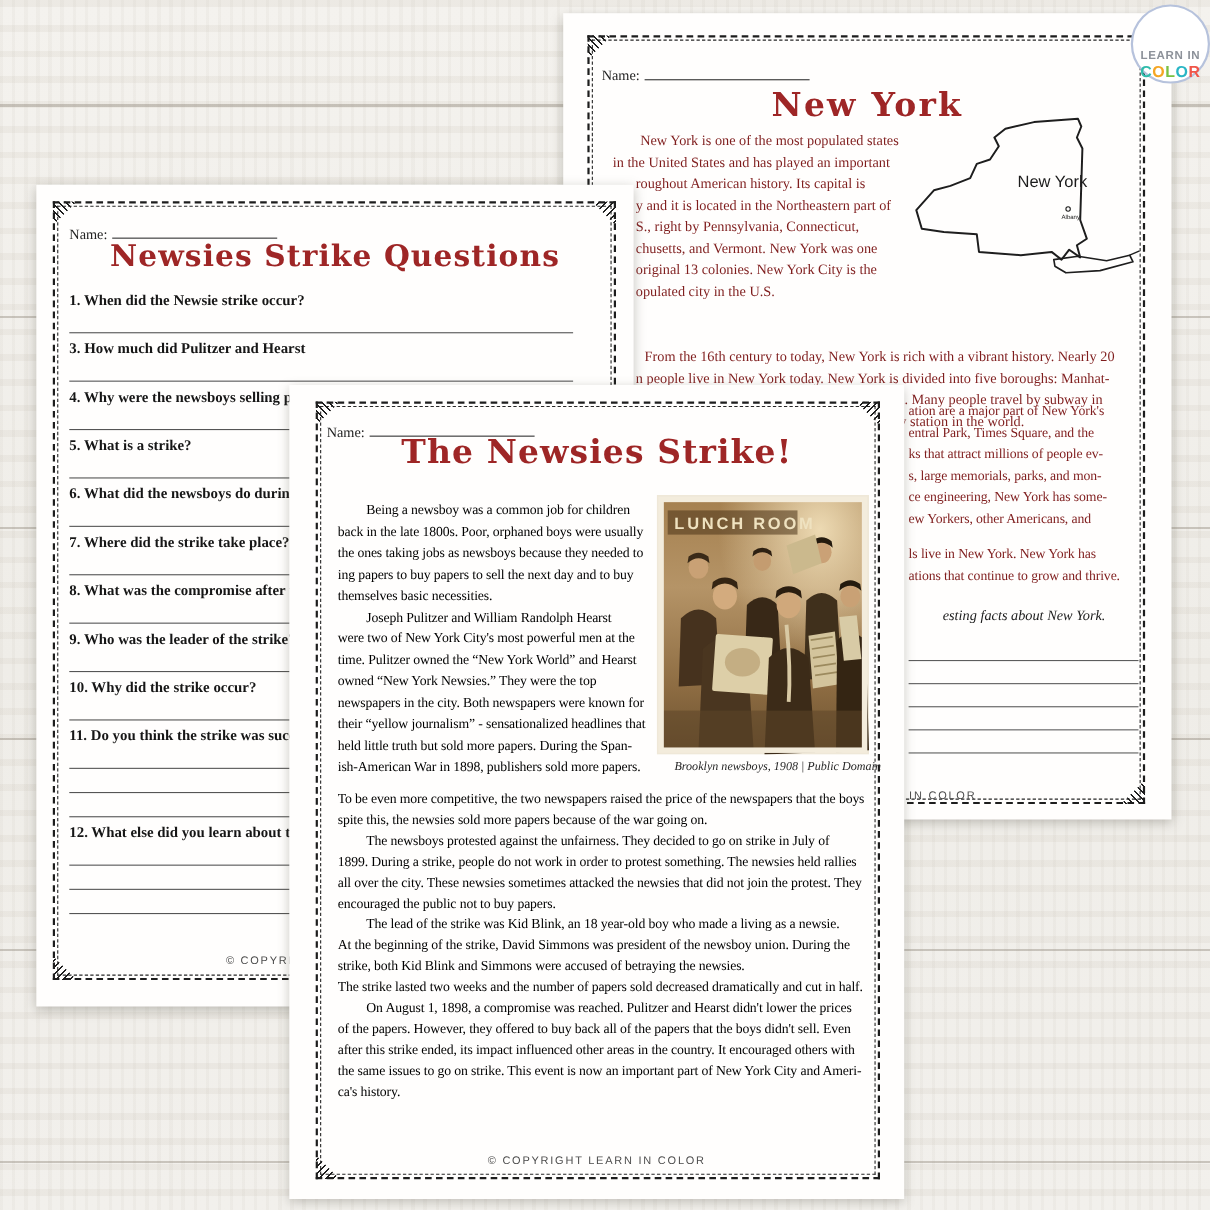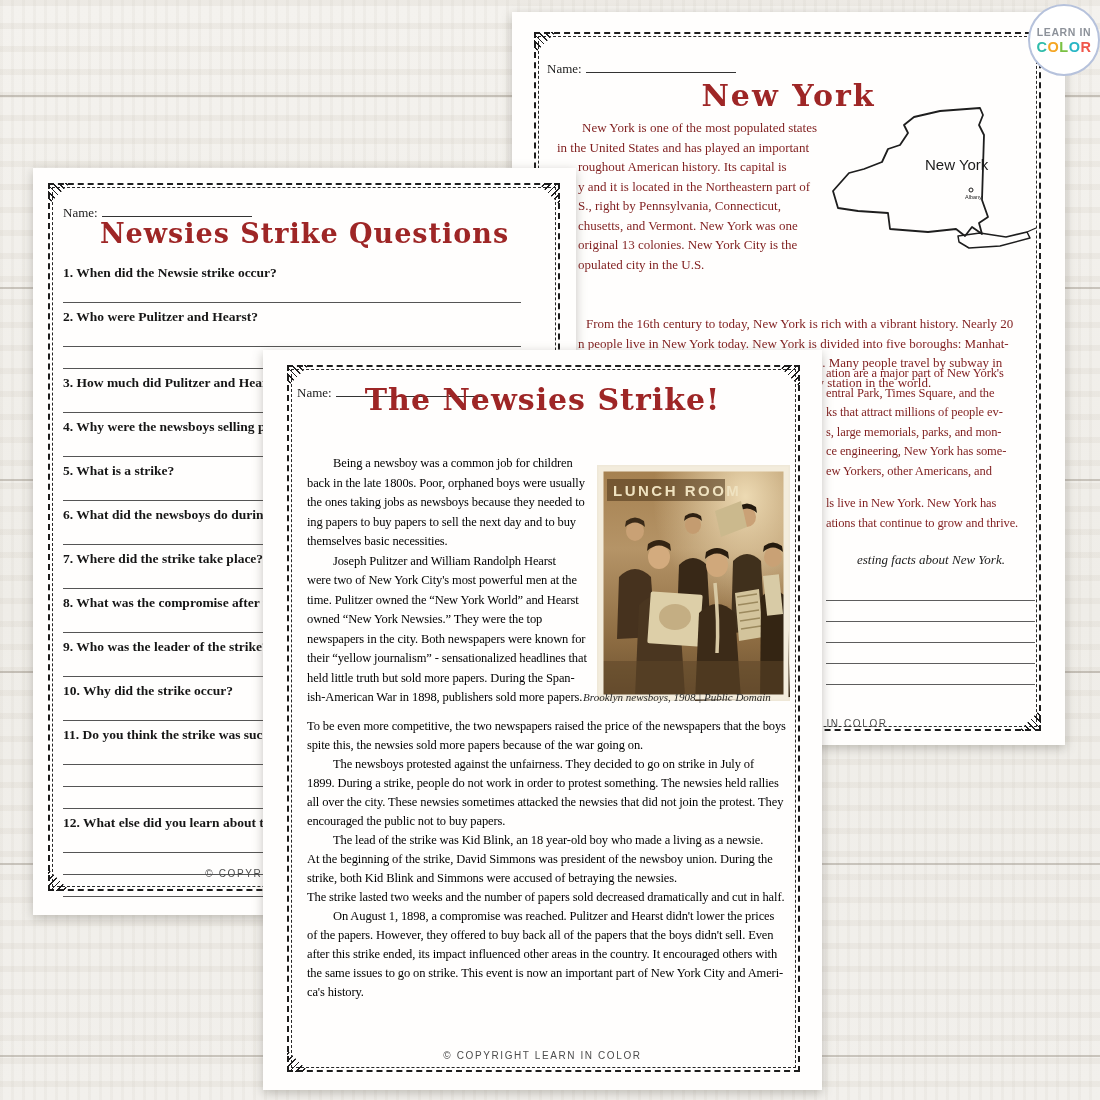--- a/index.html
+++ b/index.html
@@ -52,34 +52,34 @@
   #p-q .frame{inset:15px 16px 24px 15px;}
   #p-q .ptitle{top:50px;font-size:27px;letter-spacing:1px;}
   #p-q .list{position:absolute;left:30px;top:96px;width:458px;}
   #p-q .qt{font-weight:bold;font-size:13.5px;line-height:17px;white-space:nowrap;color:#161616;}
   #p-q .al{height:21px;border-bottom:1.4px solid #555;}
   #p-q .qi{margin-bottom:5px;}
   #p-q .foot{top:700px;}
   
   #p-m{left:263px;top:350px;width:559px;height:740px;z-index:3;}
   #p-m .frame{inset:15px 22px 18px 24px;}
-  #p-m .ptitle{top:32px;font-size:30px;letter-spacing:1px;}
+  #p-m .ptitle{top:44px;font-size:30px;letter-spacing:1px;}
   #p-m .body{position:absolute;left:44px;top:104px;width:498px;font-size:12.5px;letter-spacing:-.12px;}
   #p-m .body .cl{height:19.5px;line-height:19.5px;white-space:nowrap;}
   #p-m .body .fl{height:19px;line-height:19px;white-space:nowrap;}
   #p-m .gap{height:9px;}
   #p-m .in{padding-left:26px;}
-  #p-m .photo{position:absolute;left:334px;top:115px;width:159px;height:236px;}
-  #p-m .cap{position:absolute;left:288px;top:341px;width:252px;text-align:center;
+  #p-m .photo{position:absolute;left:334px;top:100px;width:159px;height:236px;}
+  #p-m .cap{position:absolute;left:318px;top:341px;width:252px;text-align:center;
     font-style:italic;font-size:11px;color:#262626;}
   #p-m .foot{top:700px;}
   
   #logo{position:absolute;left:1028px;top:4px;width:72px;height:72px;z-index:4;border-radius:50%;
     background:#fff;border:2px solid #b6c2dc;box-sizing:border-box;
-    display:flex;flex-direction:column;align-items:center;justify-content:center;
+    display:flex;flex-direction:column;align-items:center;justify-content:flex-end;
     font-family:"Liberation Sans",sans-serif;}
   #logo .l1{font-size:10.5px;font-weight:bold;letter-spacing:.6px;color:#8d929a;}
   #logo .l2{font-size:14.5px;font-weight:bold;letter-spacing:.5px;margin-top:1px;}
   #logo .c0{color:#2fbcab}#logo .c1{color:#f5a623}#logo .c2{color:#7ac143}#logo .c3{color:#29b6c5}#logo .c4{color:#f0564a}
 </style>
 </head>
 <body>
 
 <div class="page" id="p-ny">
   <div class="frame">
@@ -148,25 +148,20 @@
     <div class="hatch bl"></div>
   </div>
   <div class="namerow" style="left:30px;top:36px;">
     <span>Name:</span><span class="nline"></span>
   </div>
   <div class="ptitle">Newsies Strike Questions</div>
 
   <div class="list">
     <div class="qi">
         <div class="qt">1. When did the Newsie strike occur?</div>
-        <div class="al"></div>
-      </div>
-    <div class="qi">
-        <div class="qt">2. Who were Pulitzer and Hearst?</div>
-        <div class="al"></div>
         <div class="al"></div>
       </div>
     <div class="qi">
         <div class="qt">3. How much did Pulitzer and Hearst</div>
         <div class="al"></div>
       </div>
     <div class="qi">
         <div class="qt">4. Why were the newsboys selling pa</div>
         <div class="al"></div>
       </div>

